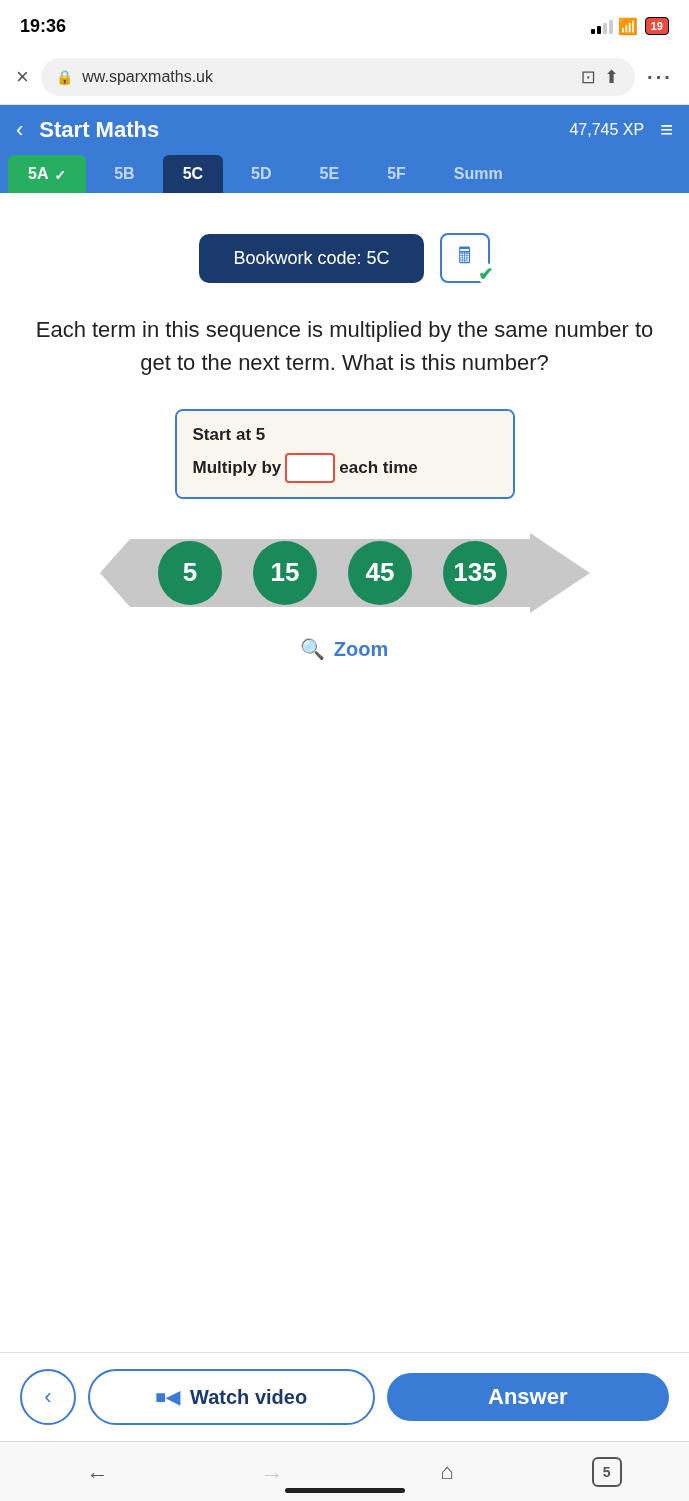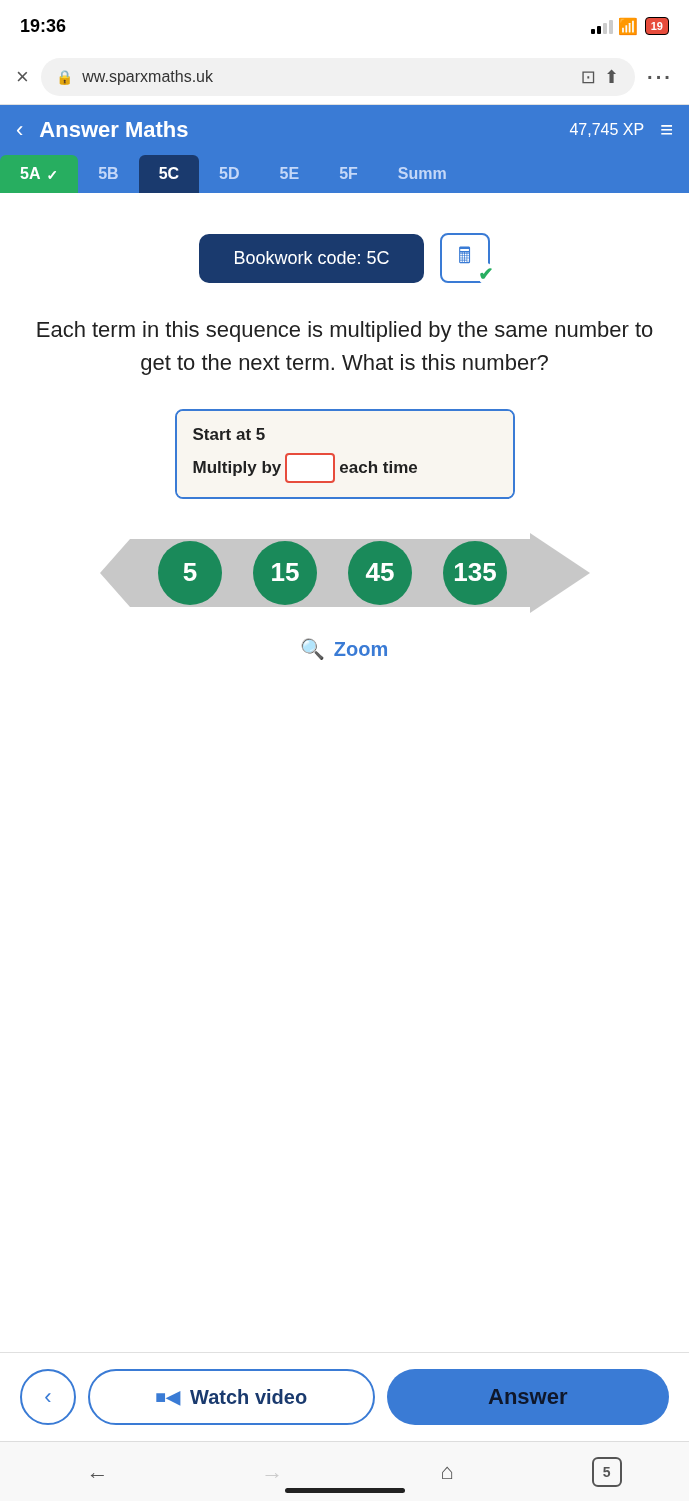--- a/index.html
+++ b/index.html
@@ -128,20 +128,21 @@
     .tab-item {
       padding: 10px 20px;
       font-size: 16px;
       font-weight: 600;
       color: #c5d8f8;
       cursor: pointer;
       white-space: nowrap;
       display: flex;
       align-items: flex-end;
       gap: 6px;
+      margin-left: 8px;
     }
     .tab-item.active {
       background: #1a3a6e;
       color: #fff;
       border-radius: 6px 6px 0 0;
     }
     .tab-item.completed {
       background: #27ae60;
       color: #fff;
       border-radius: 6px 6px 0 0;
@@ -303,25 +304,25 @@
       justify-content: center;
       gap: 10px;
       cursor: pointer;
     }
     .video-icon {
       color: #3a7bd5;
       font-size: 18px;
     }
     .answer-btn {
       flex: 1;
-      height: 56px;
+      height: 48px;
       border-radius: 28px;
       border: none;
       background: #3a7bd5;
-      color: #0f172a;
+      color: #ffffff;
       font-size: 22px;
       font-weight: 700;
       cursor: pointer;
     }
 
     
     .browser-nav {
       position: fixed;
       bottom: 0;
       left: 0;
@@ -405,21 +406,21 @@
     <span class="lock-icon">🔒</span>
     <span class="address-text">ww.sparxmaths.uk</span>
     <span class="bookmark-icon">⊡</span>
     <span class="share-icon">⬆</span>
   </div>
   <span class="more-icon">···</span>
 </div>
 
 <div class="nav-header">
   <span class="nav-back">‹</span>
-  <span class="nav-title">Answer Maths</span>
+  <span class="nav-title">Start Maths</span>
   <span class="nav-xp">47,745 XP</span>
   <span class="nav-menu">≡</span>
 </div>
 
 <div class="tab-bar">
   <div class="tab-item completed">
     <span>5A</span>
     <span class="tab-check">✓</span>
   </div>
   <div class="tab-item">

